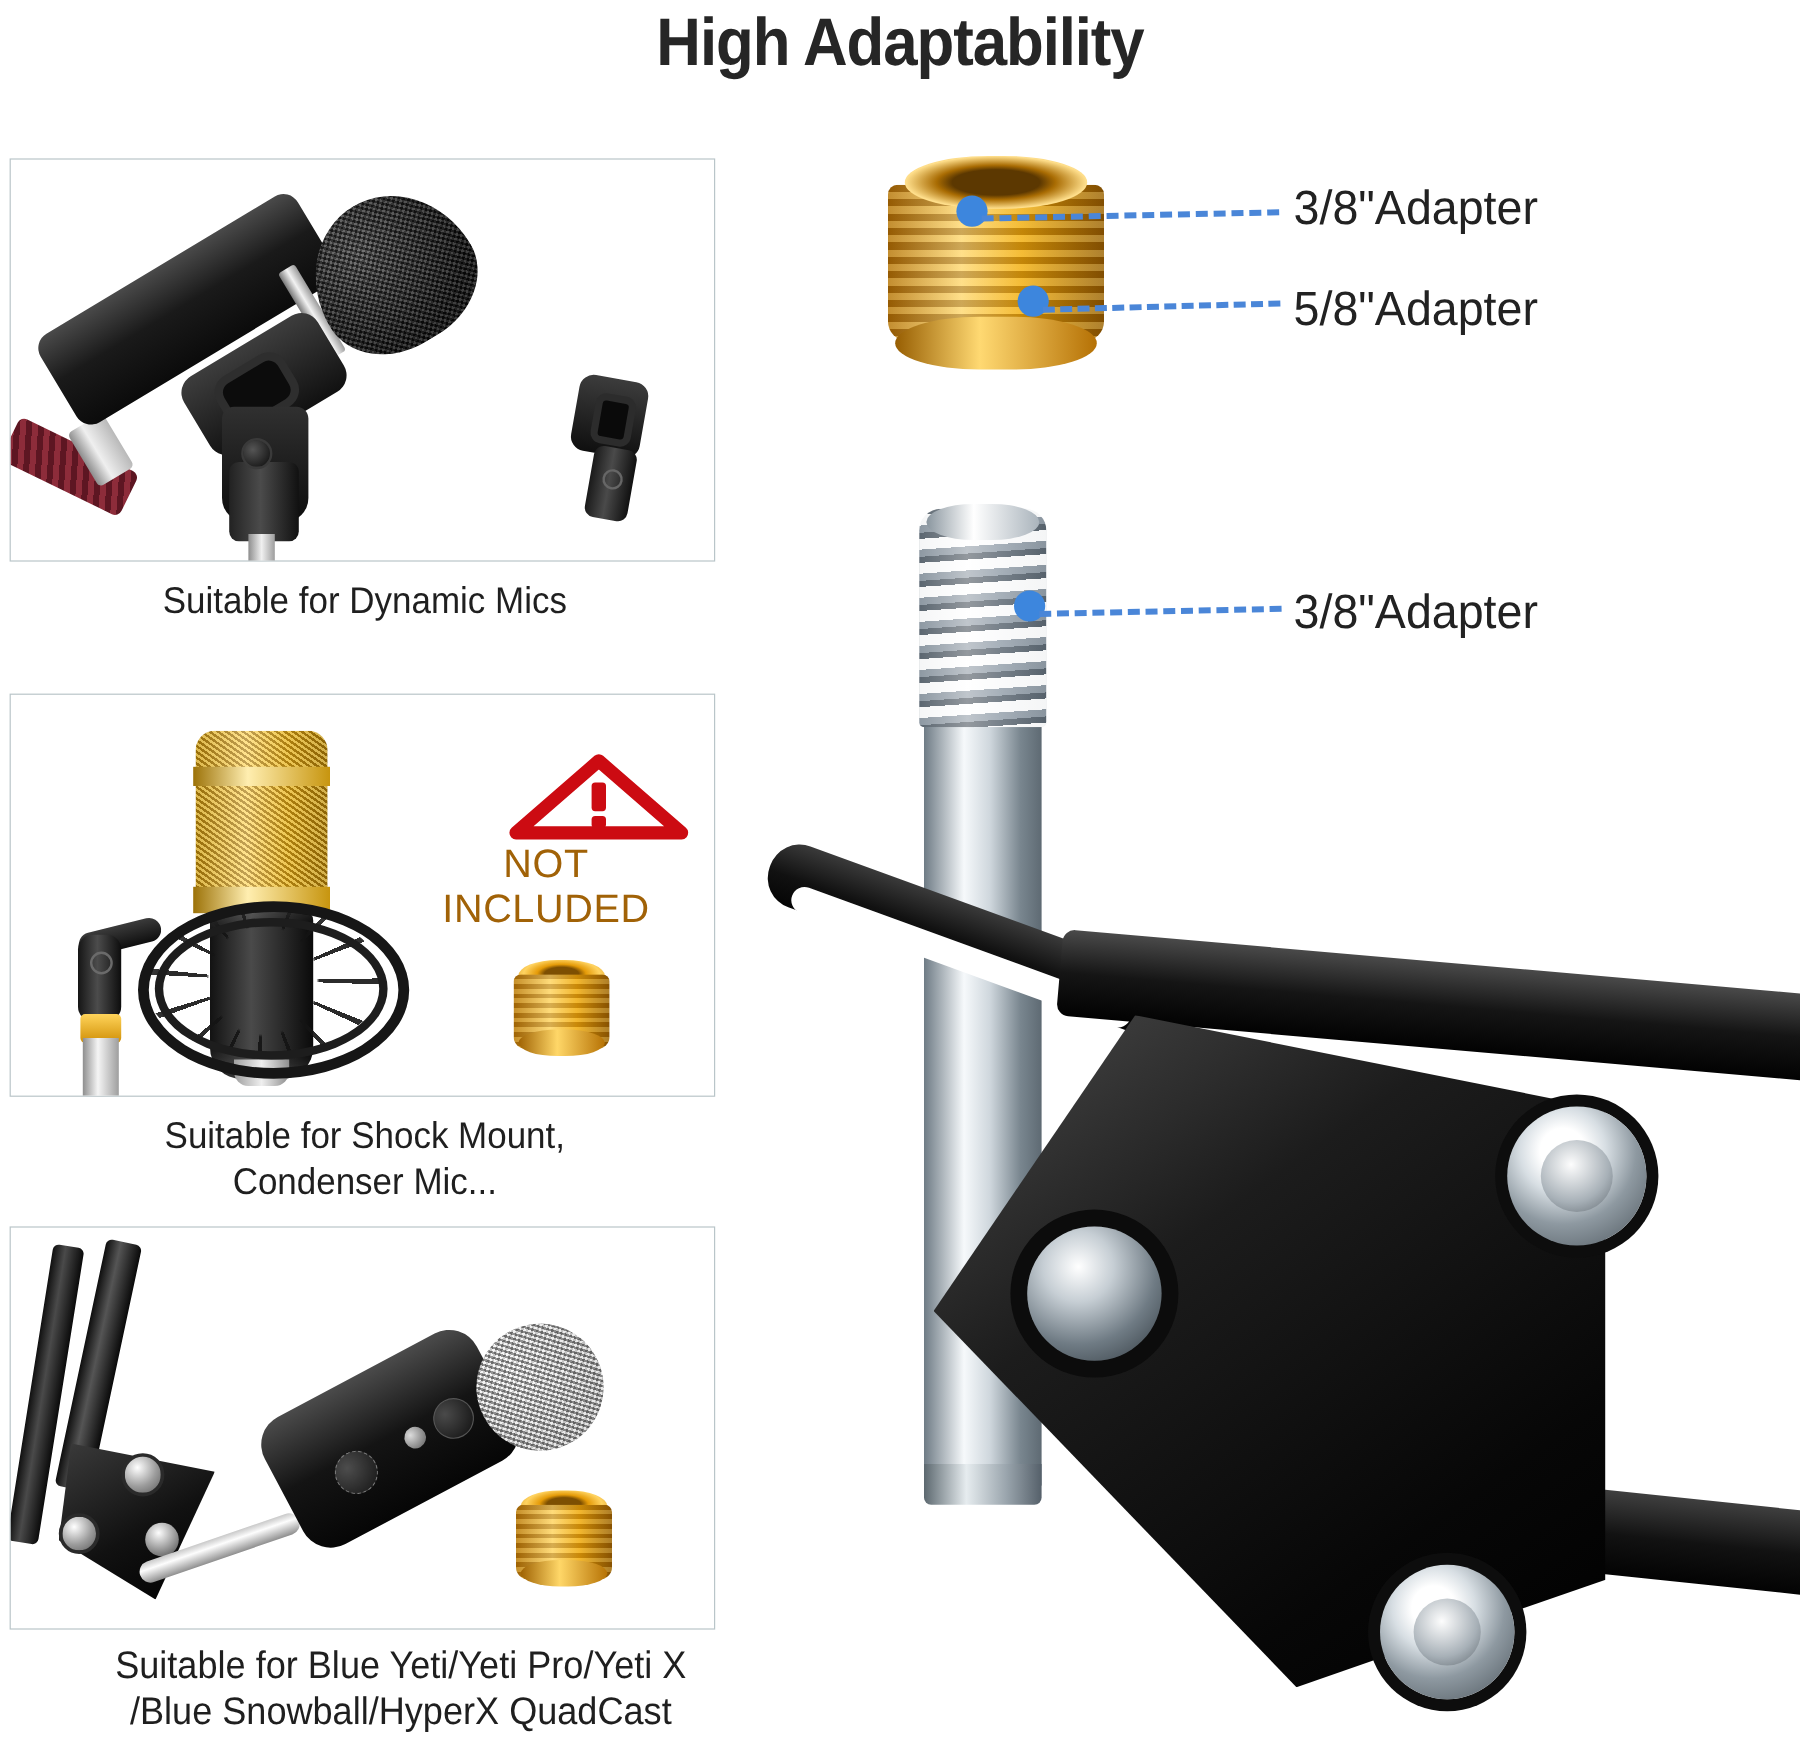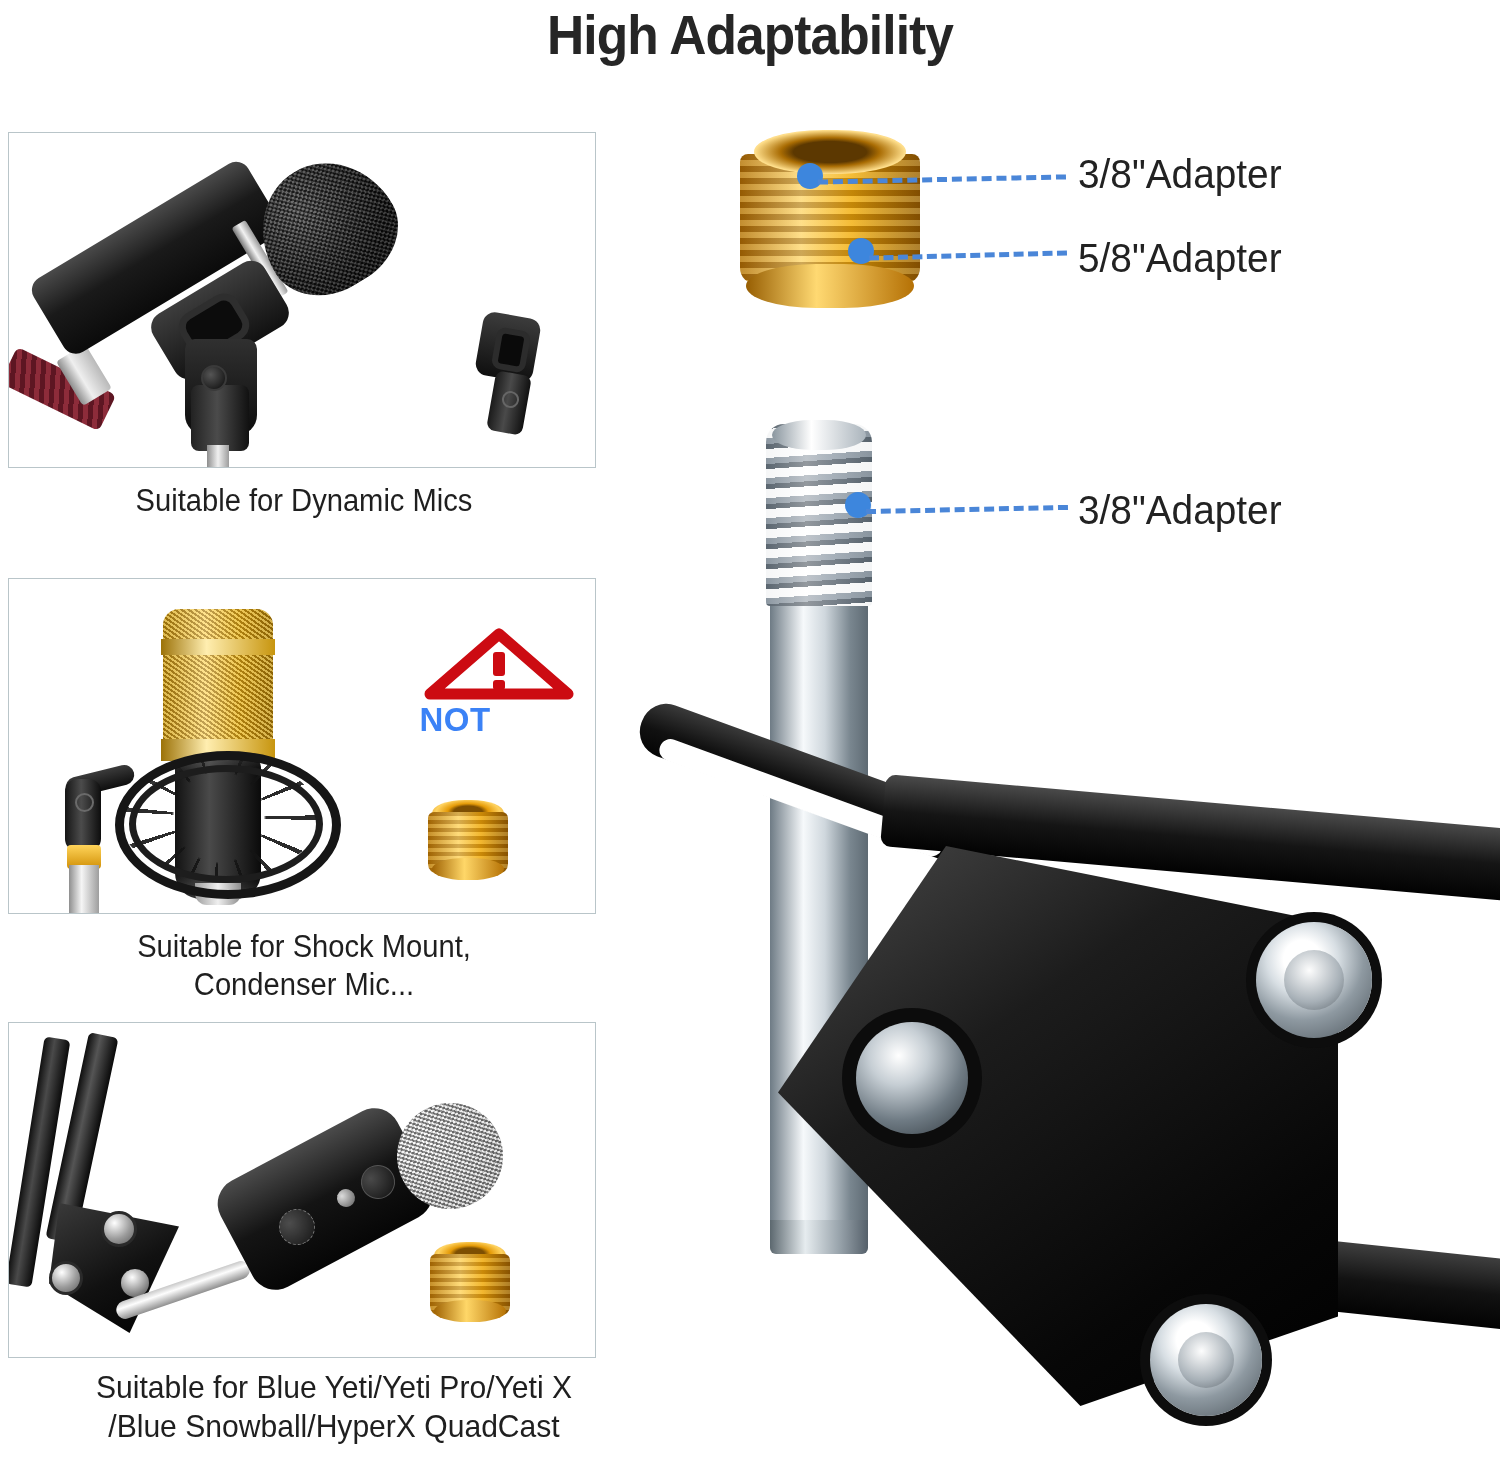--- a/index.html
+++ b/index.html
@@ -193,22 +193,22 @@
     background:linear-gradient(90deg,#8e8e8e,#f5f5f5 42%,#9e9e9e);
   }
 
   
   .warn-tri{
     position:absolute;left:424px;top:628px;width:0;height:0;
   }
   .warn-tri svg{display:block;}
   .warn-text{
     position:absolute;left:330px;top:702px;width:250px;
-    text-align:center;color:#3b82f6;
-    font-size:33px;font-weight:bold;line-height:1.12;
+    text-align:center;color:#a16207;
+    font-size:33px;font-weight:normal;line-height:1.12;
     letter-spacing:.5px;
   }
 
   
   .p3-arm-a{
     position:absolute;left:16px;top:14px;width:26px;height:250px;
     background:linear-gradient(90deg,#101010,#4a4a4a 40%,#0a0a0a);
     border-radius:5px;transform:rotate(9deg);
   }
   .p3-arm-b{
@@ -457,20 +457,21 @@
 
 <div class="warn-tri">
   <svg width="150" height="72" viewBox="0 0 150 72">
     <path d="M75 6 L144 66 L6 66 Z" fill="none" stroke="#cc0b12" stroke-width="11" stroke-linejoin="round"></path>
     <rect x="69" y="24" width="12" height="24" rx="3" fill="#cc0b12"></rect>
     <rect x="69" y="52" width="12" height="10" rx="3" fill="#cc0b12"></rect>
   </svg>
 </div>
 <div class="warn-text">
   <div>NOT</div>
+  <div>INCLUDED</div>
 </div>
 
 <div class="gold-adapter" id="gold-1">
   <div class="ga-top"></div>
   <div class="ga-body"></div>
   <div class="ga-bot"></div>
 </div>
 
 <div class="caption" id="caption-2">
   <div>Suitable for Shock Mount,</div>

